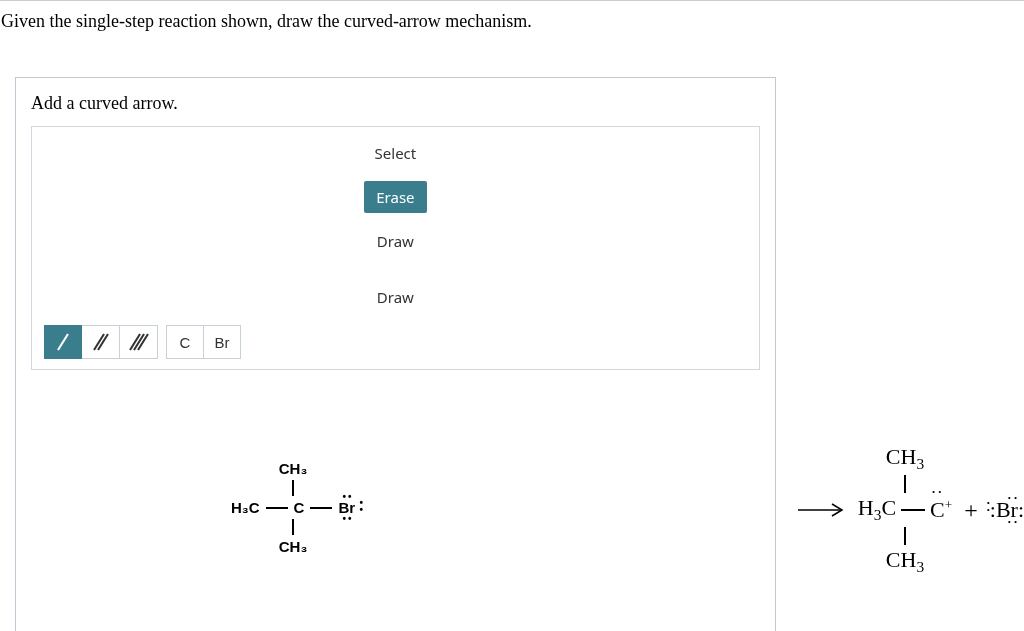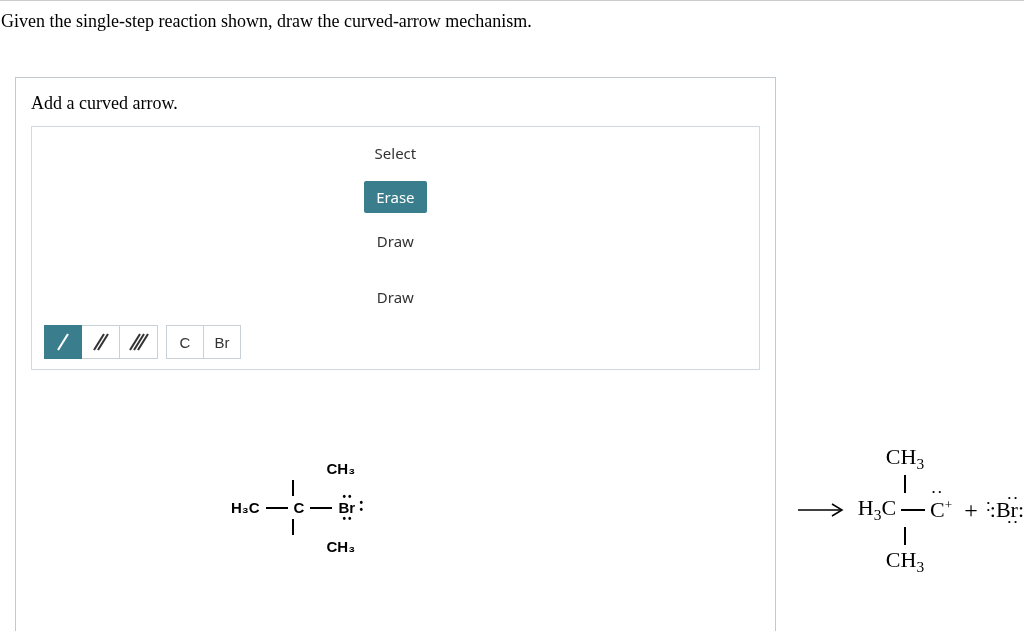--- a/index.html
+++ b/index.html
@@ -116,21 +116,21 @@
       left: 200px;
       top: 80px;
       font-family: Arial, sans-serif;
       font-weight: bold;
       font-size: 15px;
       color: #000;
     }
     .molecule-row {
       display: flex;
       align-items: center;
-      justify-content: flex-end;
+      justify-content: center;
     }
     .v-bond {
       width: 2px;
       height: 16px;
       background: #000;
       margin: 3px auto;
     }
     .h-bond {
       width: 22px;
       height: 2px;

